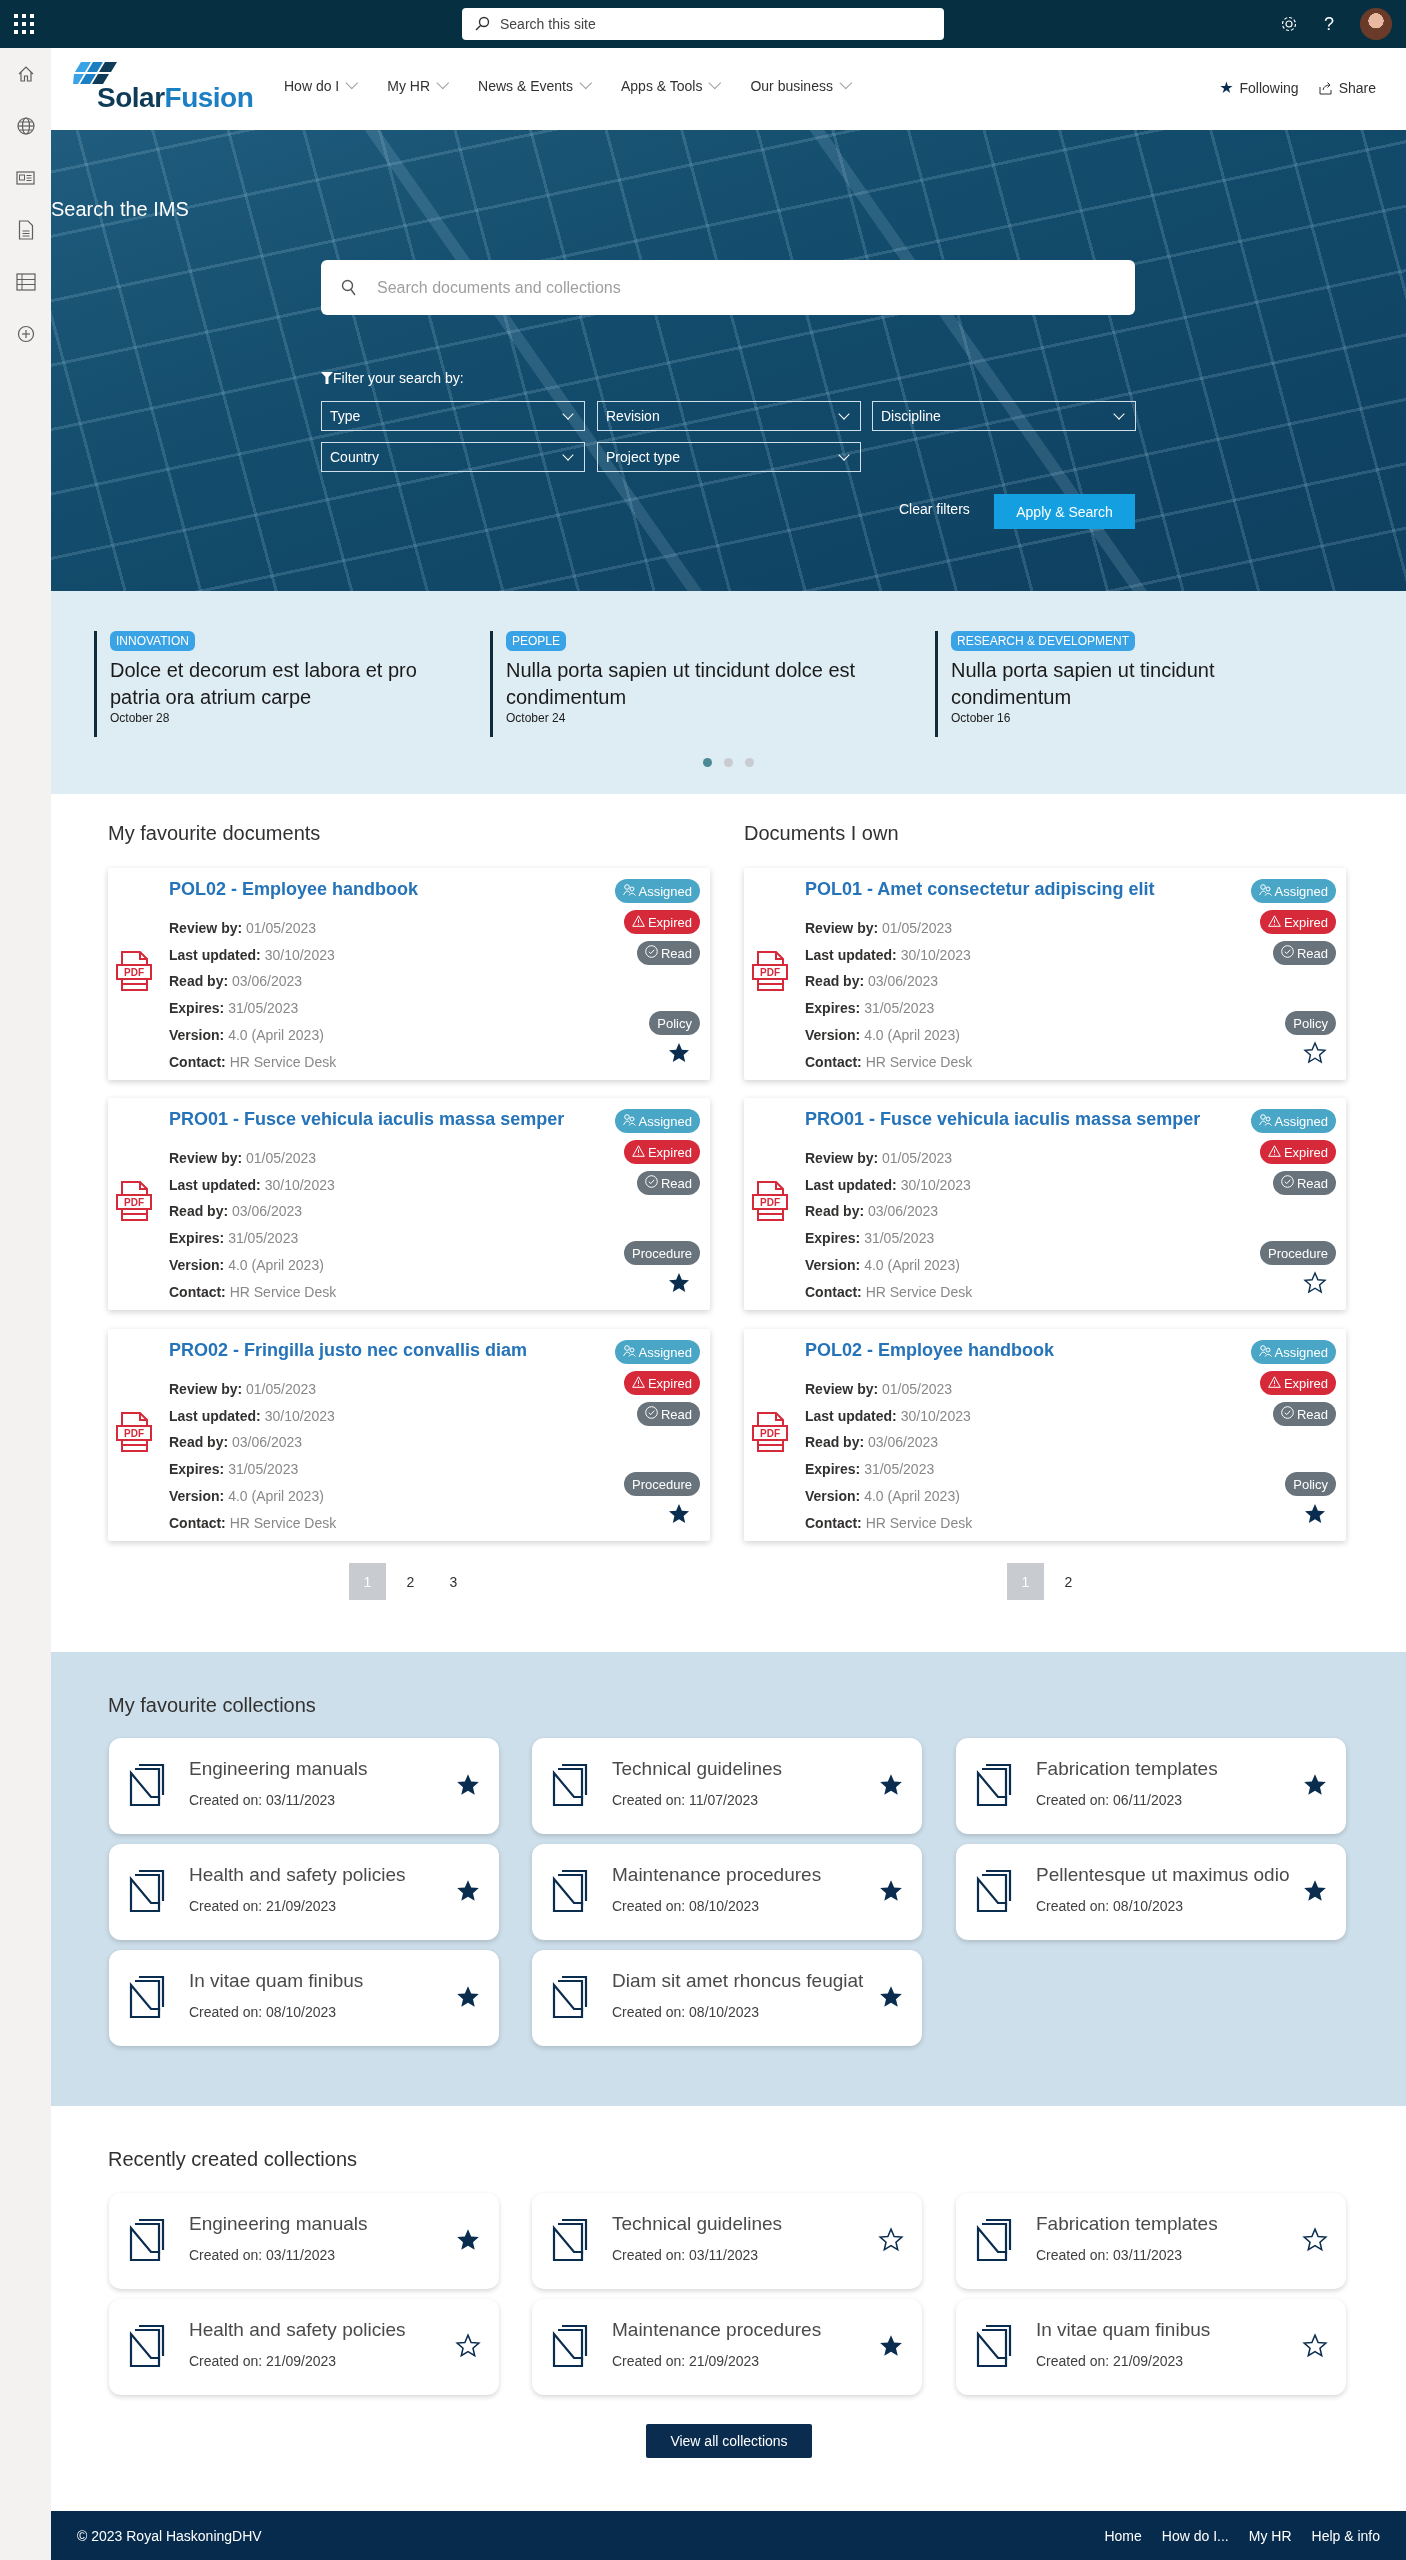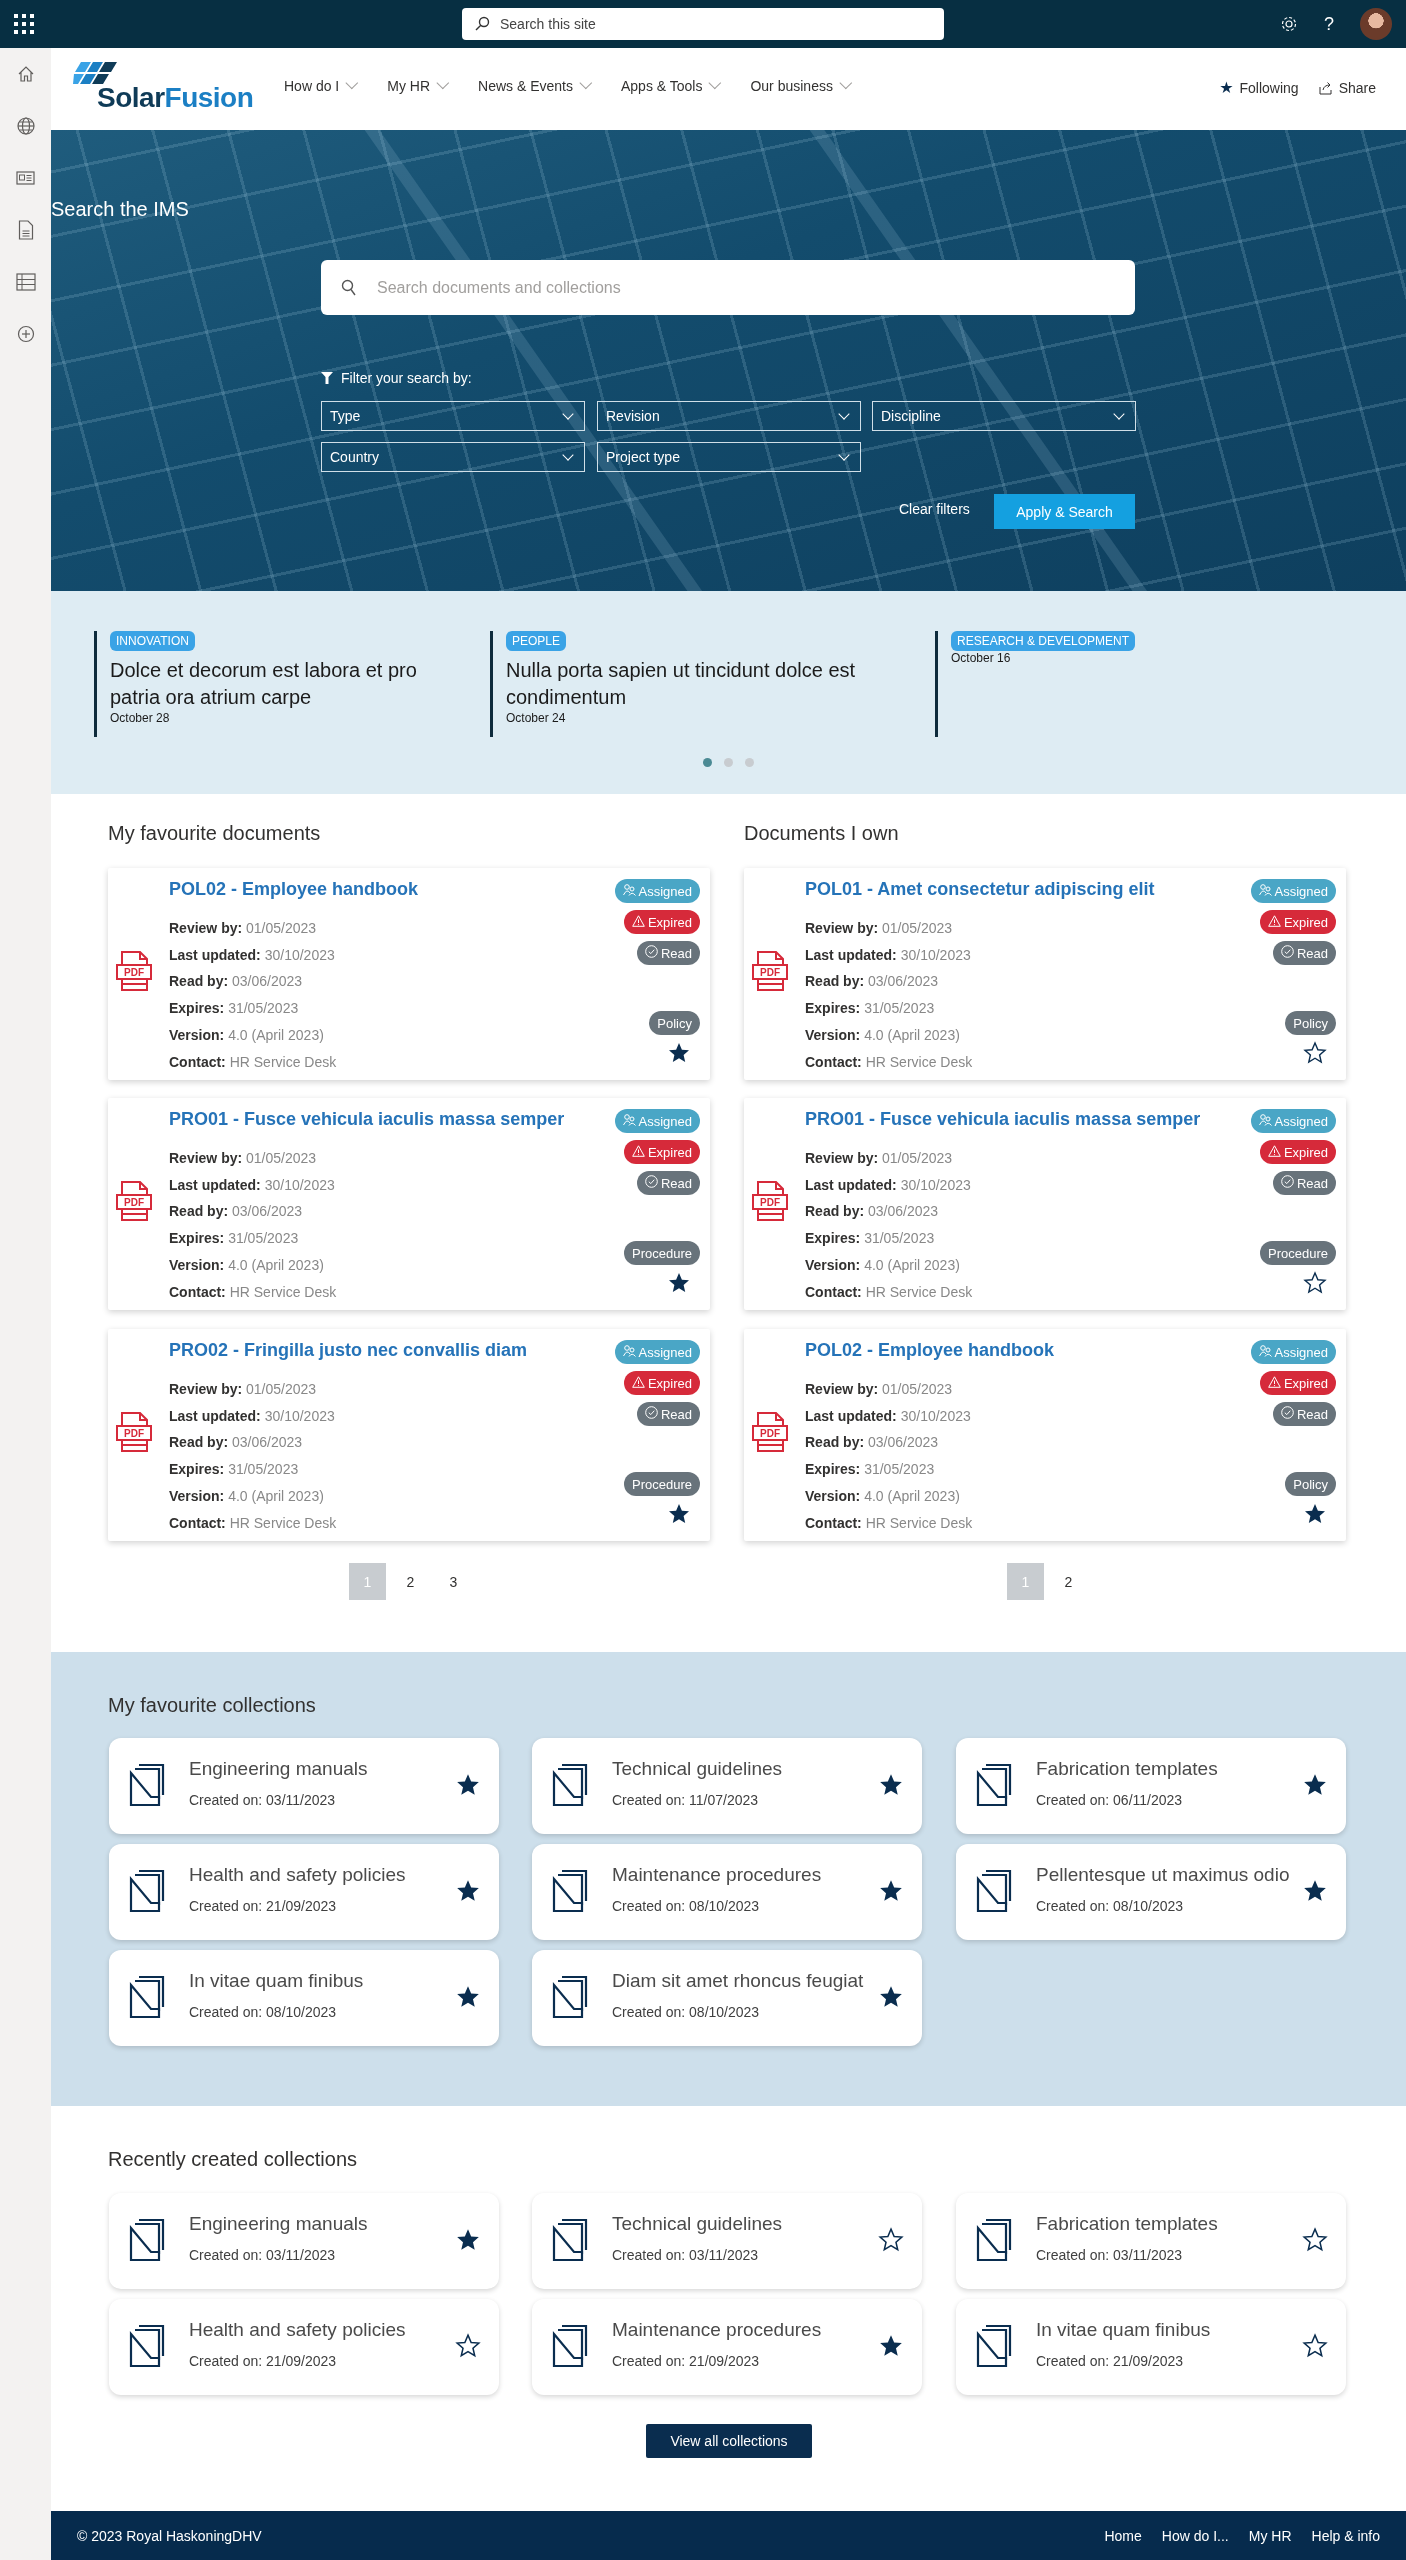--- a/index.html
+++ b/index.html
@@ -24,21 +24,21 @@
 .header-actions{position:absolute;right:30px;top:30px;display:flex;gap:20px;font-size:14px}
 .header-actions span{display:flex;align-items:center;gap:6px}
 .hero{position:absolute;left:51px;top:130px;width:1355px;height:461px;background:linear-gradient(160deg,#1f5c7d 0%,#134c6d 40%,#0e3f5e 100%);overflow:hidden}
 .hero-grid{position:absolute;inset:0;background:
 repeating-linear-gradient(75deg,transparent 0 70px,rgba(170,210,230,0.18) 70px 73px),
 repeating-linear-gradient(-12deg,transparent 0 60px,rgba(170,210,230,0.18) 60px 63px);}
 .hero-beam{position:absolute;width:12px;height:900px;background:rgba(160,200,220,0.18);transform:rotate(-35deg)}
 .hero-title{position:absolute;left:0;width:100%;top:68px;text-align:left;color:#fff;font-size:20px}
 .hero-search{position:absolute;left:270px;top:130px;width:814px;height:55px;background:#fff;border-radius:6px;display:flex;align-items:center;padding-left:20px;font-size:16px;color:#a19f9d}
 .hero-search svg{margin-right:20px}
-.filter-label{position:absolute;left:270px;top:240px;color:#fff;font-size:14px;display:flex;align-items:center;gap:8px}
+.filter-label{position:absolute;left:270px;top:240px;color:#fff;font-size:14px;display:flex;align-items:center;}
 .filter{position:absolute;height:30px;border:1px solid #d0dfe8;color:#fff;font-size:14px;padding:5px 8px;display:flex;justify-content:space-between;align-items:center}
 .filter .chev{width:8px;height:8px;border-right:1.5px solid #fff;border-bottom:1.5px solid #fff;transform:rotate(45deg);margin-top:-4px;margin-right:4px}
 .clear-btn{position:absolute;left:848px;top:371px;color:#fff;font-size:14px}
 .apply-btn{position:absolute;left:943px;top:364px;width:141px;height:35px;background:#14a0e0;color:#fff;font-size:14px;display:flex;align-items:center;justify-content:center}
 .news{position:absolute;left:51px;top:591px;width:1355px;height:203px;background:#deecf3}
 .news-item{position:absolute;top:40px;border-left:3px solid #0e2b3c;padding-left:13px;height:106px}
 .news-tag{display:inline-block;background:#3aa3e6;color:#fff;font-size:12px;padding:3px 6px;border-radius:6px;height:20px}
 .news-title{font-size:20px;color:#1b1b1b;margin-top:6px;line-height:27px;width:360px}
 .news-date{font-size:12px;color:#1b1b1b;}
 .dots{position:absolute;left:652px;top:167px;display:flex;gap:12px}
@@ -248,20 +248,21 @@
     <div class="news-title">Dolce et decorum est labora et pro patria ora atrium carpe</div>
     <div class="news-date">October 28</div>
   </div>
   <div class="news-item" style="left:439px">
     <span class="news-tag">PEOPLE</span>
     <div class="news-title">Nulla porta sapien ut tincidunt dolce est condimentum</div>
     <div class="news-date">October 24</div>
   </div>
   <div class="news-item" style="left:884px">
     <span class="news-tag">RESEARCH &amp; DEVELOPMENT</span>
+    <div class="news-title">Nulla porta sapien ut tincidunt condimentum</div>
     <div class="news-date">October 16</div>
   </div>
   <div class="dots">
     <i class="on"></i>
     <i></i>
     <i></i>
   </div>
 </div>
 
 <div class="sec-title" style="left:108px;top:822px">My favourite documents</div>

